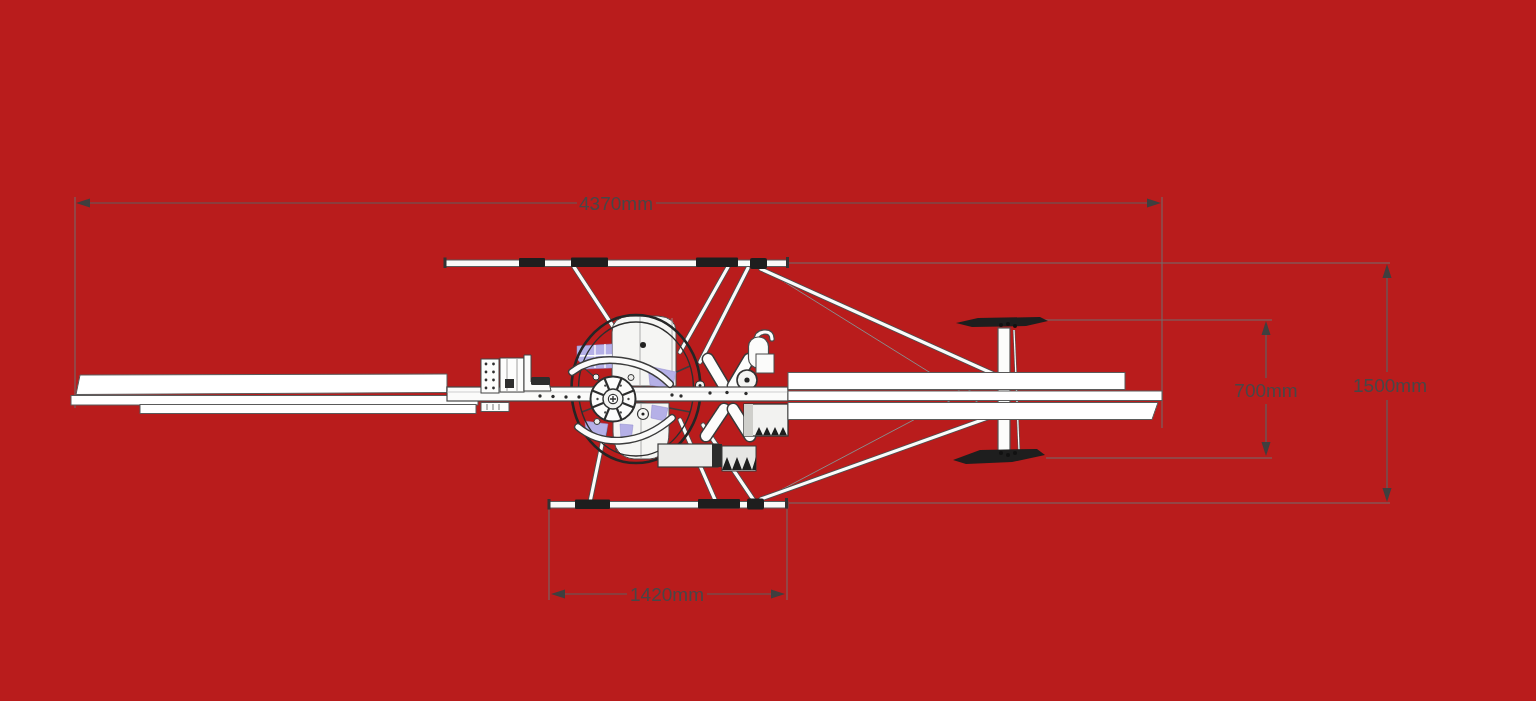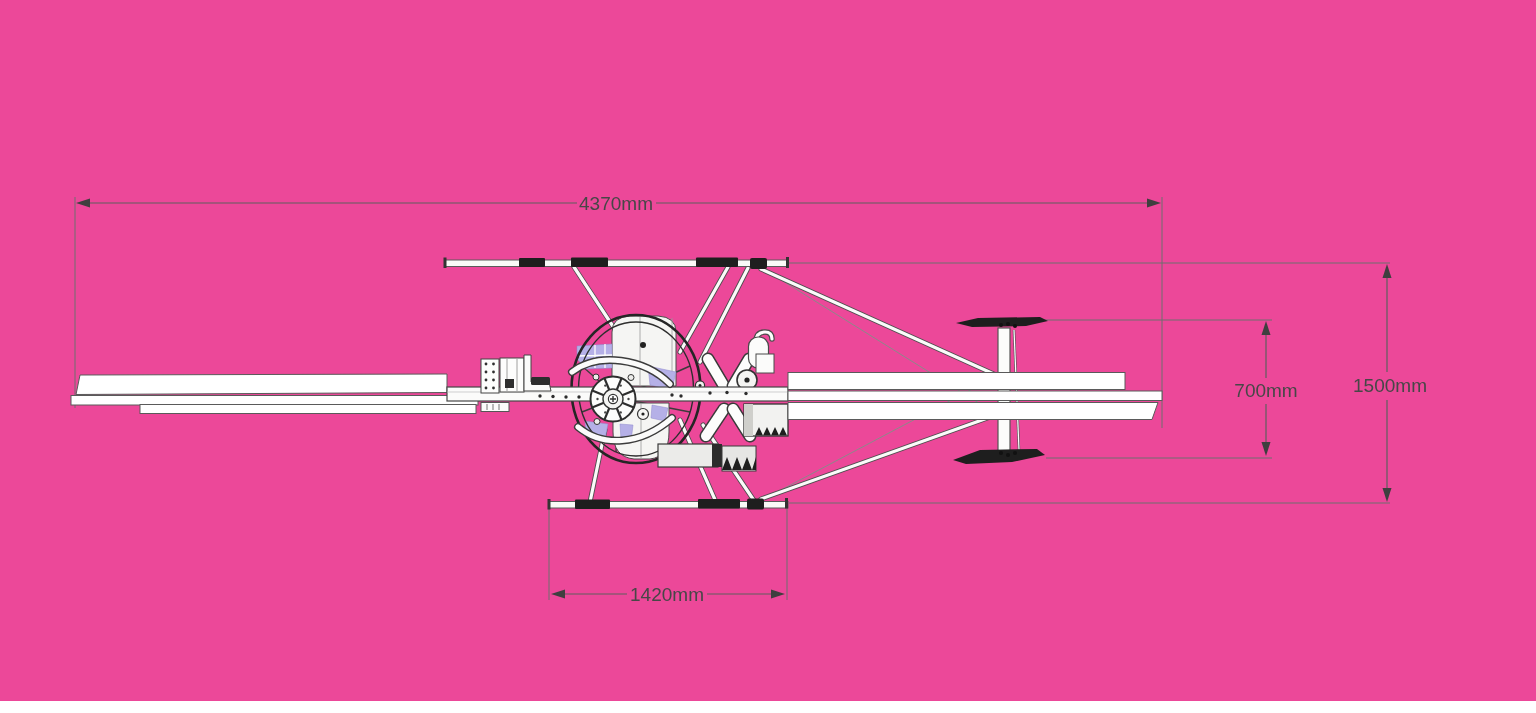--- a/index.html
+++ b/index.html
@@ -1,16 +1,16 @@
 <!DOCTYPE html>
 <html><head>
 <meta charset="utf-8">
 <style>
   html,body{margin:0;padding:0;background:#d9d8d3;}
-  .stage{position:relative;width:1536px;height:713px;background:#ec4899;overflow:hidden;
+  .stage{position:relative;width:1536px;height:713px;background:#b91c1c;overflow:hidden;
          font-family:"Liberation Sans","DejaVu Sans",sans-serif;}
   .stage svg{position:absolute;left:0;top:0;display:block;}
   .footer-strip{position:absolute;left:0;bottom:0;width:1536px;height:12px;background:#ffffff;}
   text.dim{font-family:"Liberation Sans","DejaVu Sans",sans-serif;font-size:19px;fill:#474747;}
   .extline{stroke:#6e6e6e;stroke-width:1;fill:none;}
   .dimline{stroke:#5f5f5f;stroke-width:1.2;fill:none;}
   .arrow{fill:#3f3f3f;stroke:none;}
   .tube-d{stroke:#4f4f4f;stroke-width:5;stroke-linecap:round;fill:none;}
   .tube-w{stroke:#fbfbfa;stroke-width:3.2;stroke-linecap:round;fill:none;}
   .part{fill:#ffffff;stroke:#5a5a5a;stroke-width:1;}

